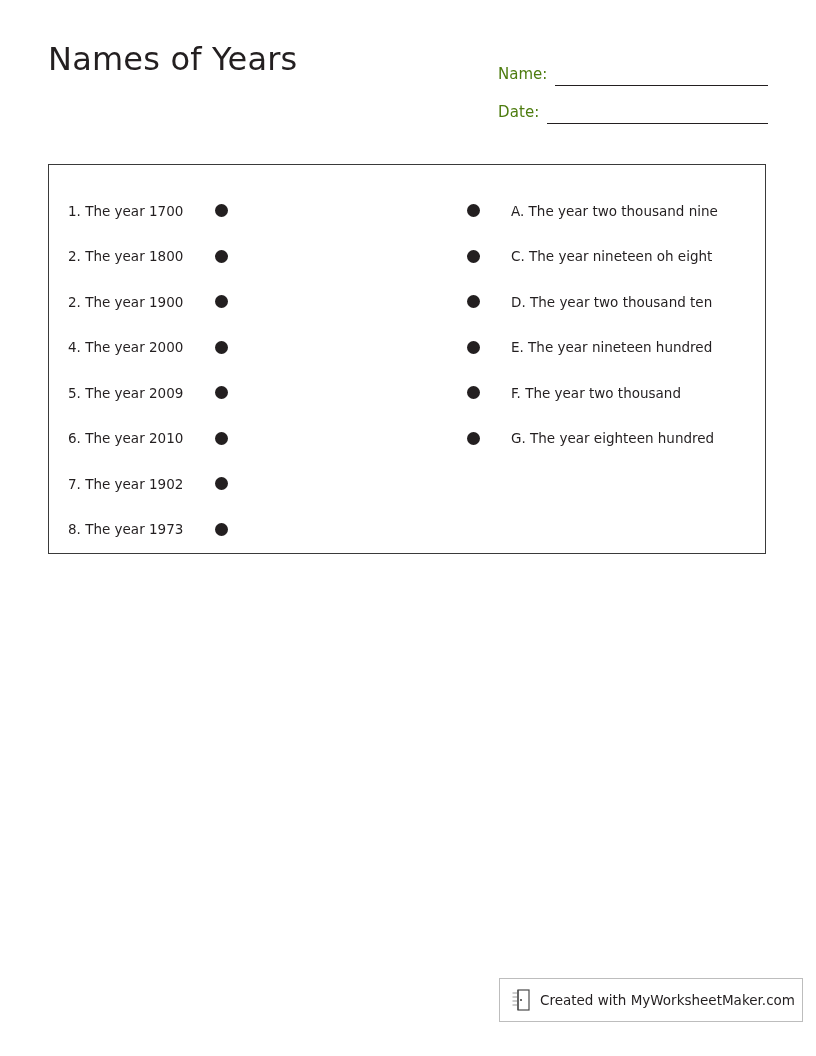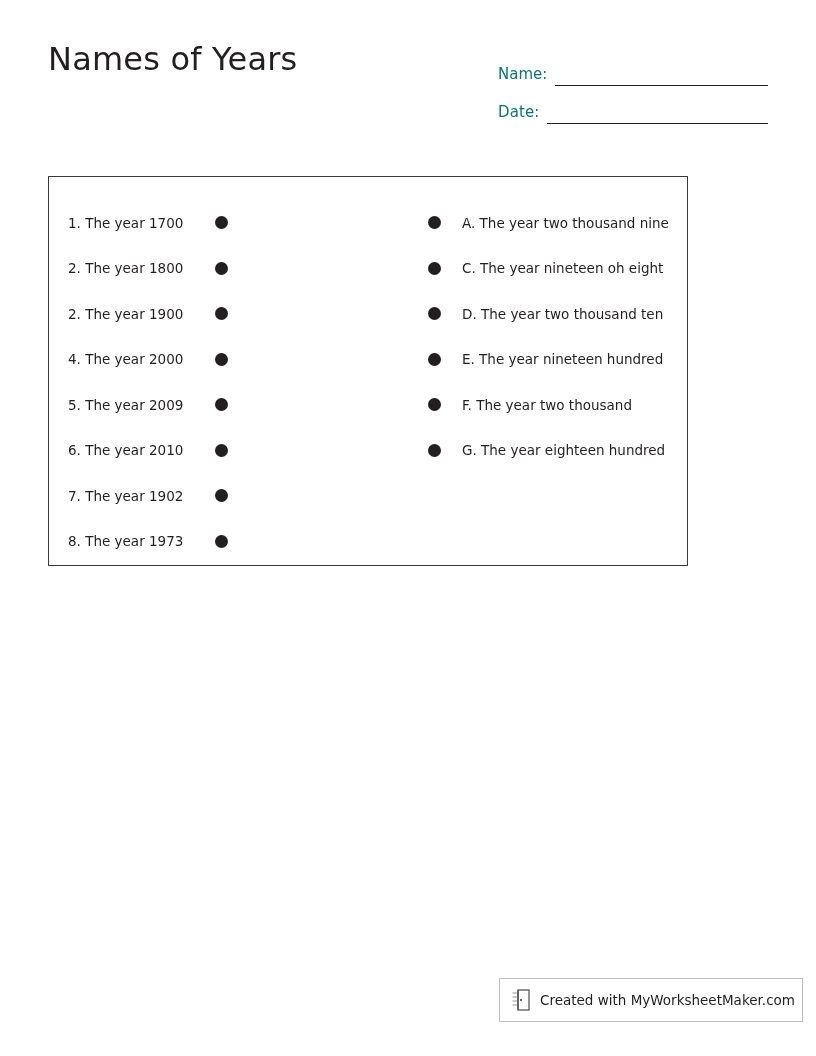--- a/index.html
+++ b/index.html
@@ -40,41 +40,41 @@
     top: 8px;
     width: 270px;
   }
   .field-row {
     display: flex;
     align-items: flex-end;
     height: 38px;
   }
   .field-label {
     font-size: 15px;
-    color: #0f766e;
+    color: #4d7c0f;
     white-space: nowrap;
     padding-bottom: 3px;
   }
   .field-line {
     flex: 1;
     border-bottom: 1.3px solid #231f20;
     margin-left: 8px;
     height: 21px;
   }
   .field-row.date .field-label {
     letter-spacing: 0.1px;
     text-align: center;
   }
 
   
   .match-box {
     position: absolute;
     left: 48px;
-    top: 176px;
-    width: 640px;
+    top: 164px;
+    width: 718px;
     height: 390px;
     border: 1.6px solid #3a3a3a;
     box-sizing: border-box;
     background: #ffffff;
   }
   .columns {
     position: absolute;
     left: 0;
     top: 0;
     width: 100%;
@@ -112,21 +112,21 @@
     background: #231f20;
     flex: 0 0 auto;
   }
   .left-bullet {
     margin-left: 7px;
   }
   .right-bullet {
     margin-left: 60px;
   }
   .right-text {
-    margin-left: 21px;
+    margin-left: 31px;
   }
 
   
   .footer-badge {
     position: absolute;
     left: 499px;
     top: 978px;
     width: 304px;
     height: 44px;
     border: 1px solid #bdbdbd;

